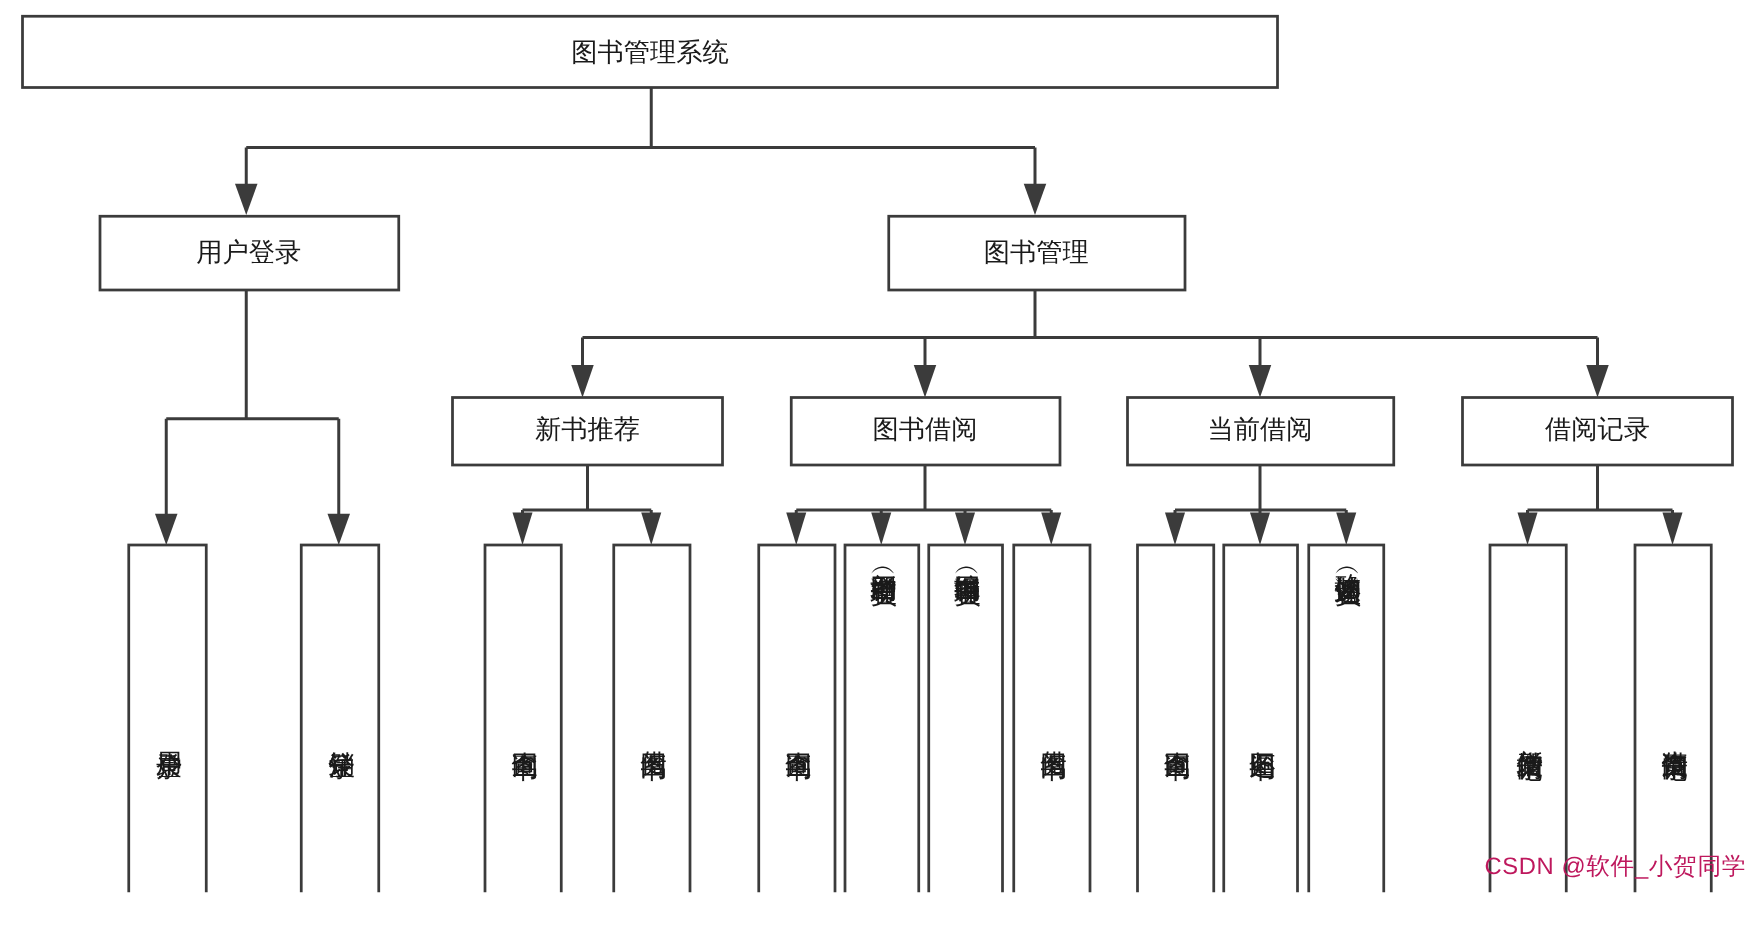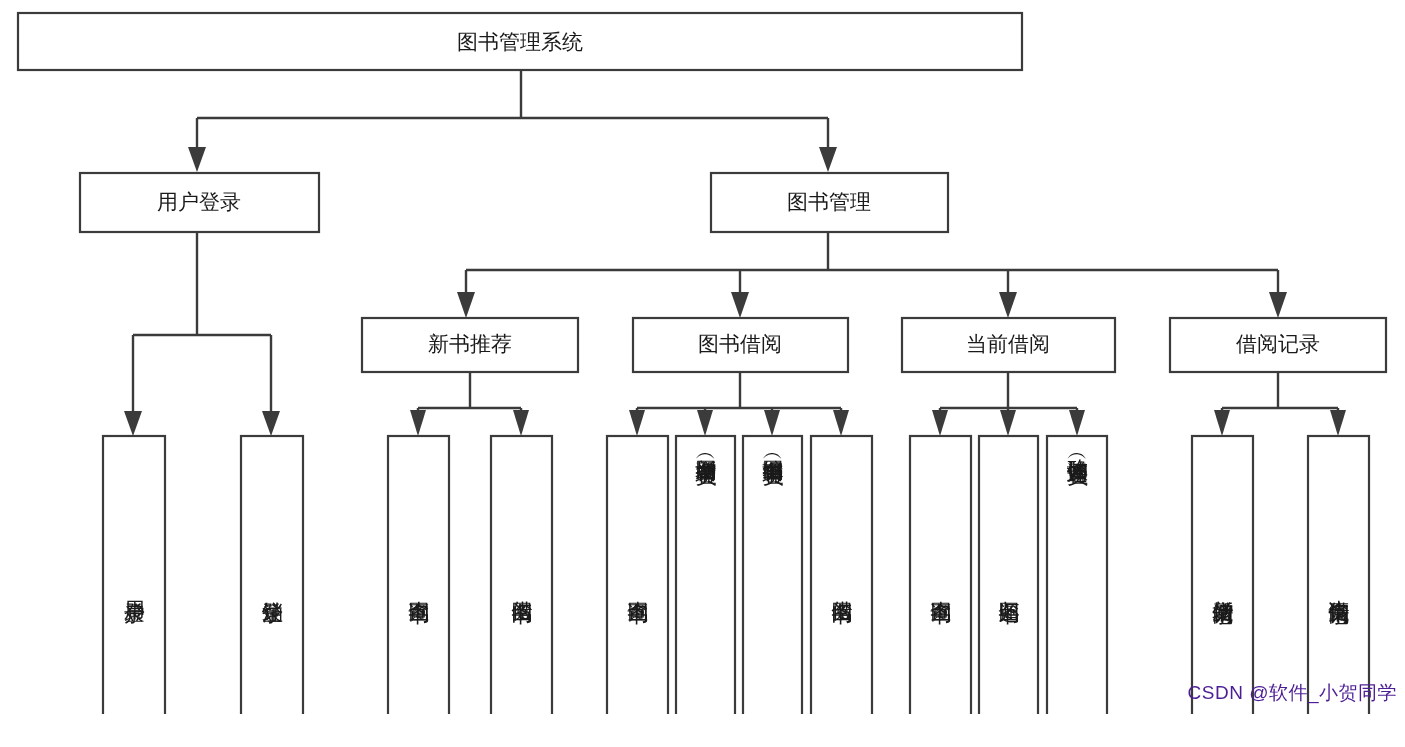--- a/index.html
+++ b/index.html
@@ -64,21 +64,21 @@
     letter-spacing: 1px;
     text-align: center;
     white-space: nowrap;
   }
   .watermark {
     position: absolute;
     right: 8px;
     bottom: 8px;
     font-family: "Liberation Sans", "DejaVu Sans", sans-serif;
     font-size: 19px;
-    color: #4c1d95;
+    color: #be185d;
     letter-spacing: 0.5px;
     white-space: nowrap;
     user-select: none;
   }
 </style>
 </head>
 <body>
 
 <div id="diagram-root">
 

